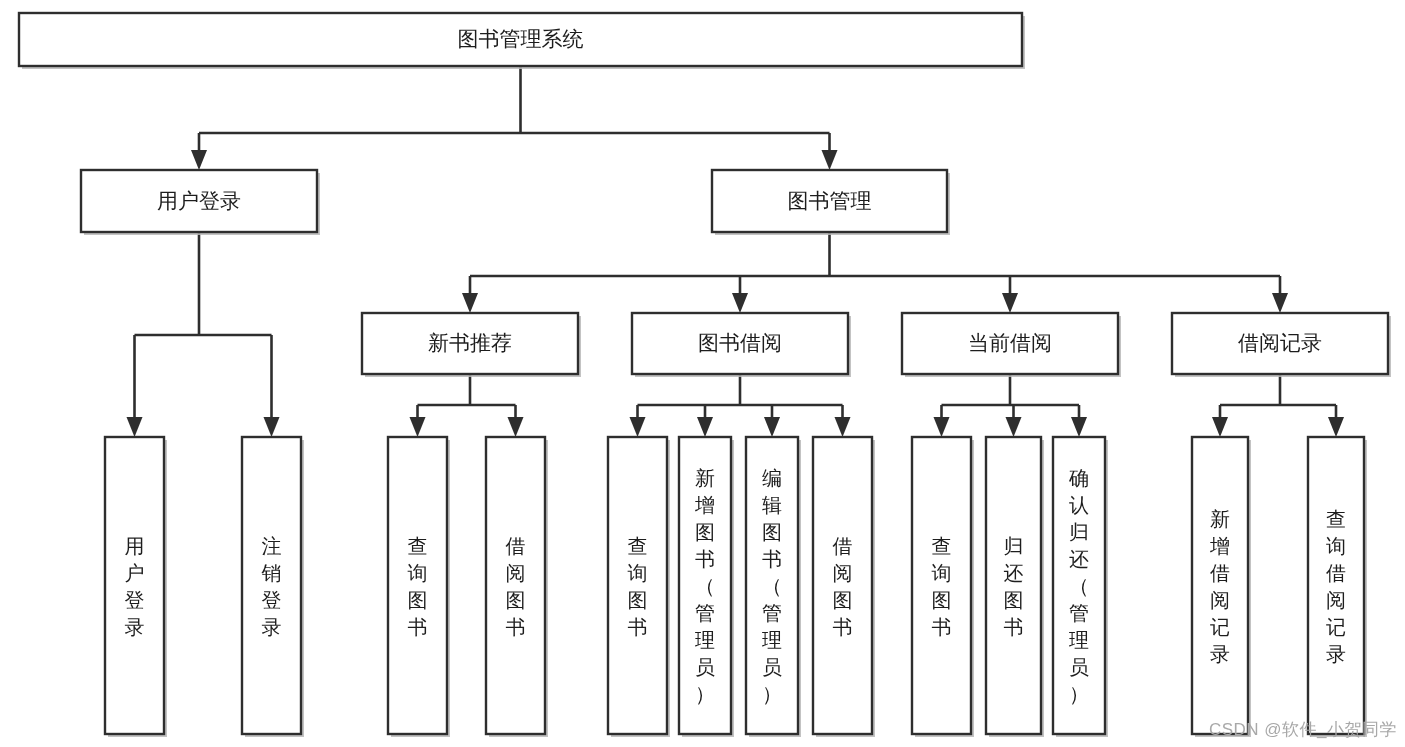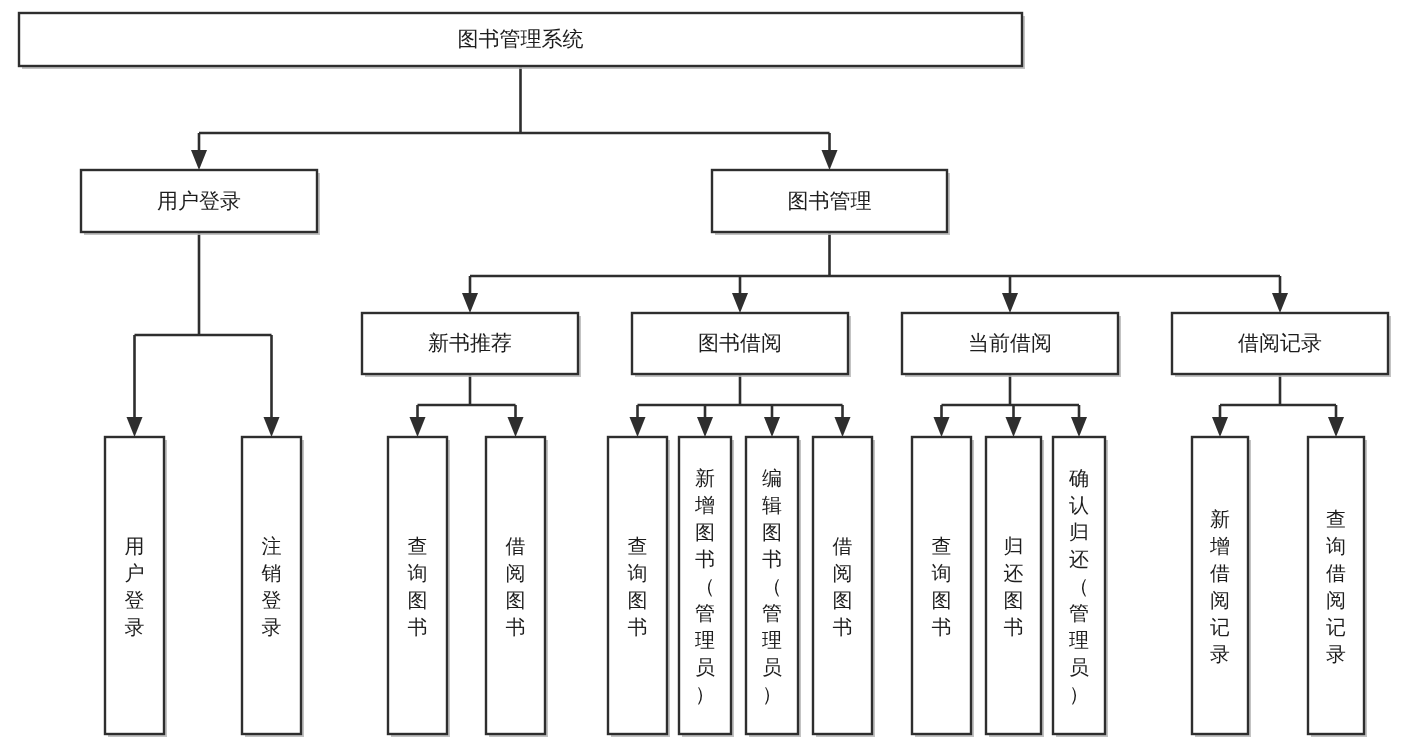--- a/index.html
+++ b/index.html
@@ -228,13 +228,14 @@
           <text x="1220" class="node-label-v"><tspan x="1220" y="525.56">新</tspan><tspan x="1220" y="552.56">增</tspan><tspan x="1220" y="579.56">借</tspan><tspan x="1220" y="606.56">阅</tspan><tspan x="1220" y="633.56">记</tspan><tspan x="1220" y="660.56">录</tspan></text>
         </g>
         <g>
           <rect x="1311" y="440" width="56" height="297" class="node-shadow"></rect>
           <rect x="1308" y="437" width="56" height="297" class="node-box"></rect>
           <text x="1336" class="node-label-v"><tspan x="1336" y="525.56">查</tspan><tspan x="1336" y="552.56">询</tspan><tspan x="1336" y="579.56">借</tspan><tspan x="1336" y="606.56">阅</tspan><tspan x="1336" y="633.56">记</tspan><tspan x="1336" y="660.56">录</tspan></text>
         </g>
       </g>
   </svg>
 
+  <div class="watermark">CSDN @软件_小贺同学</div>
 </div>
 
 </body></html>

